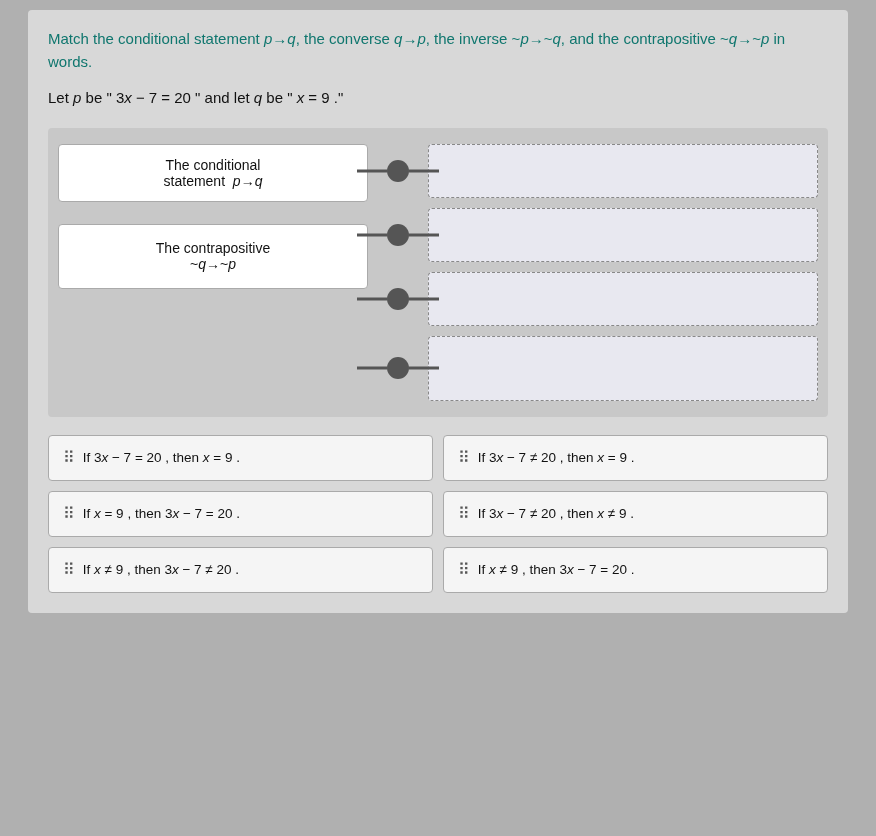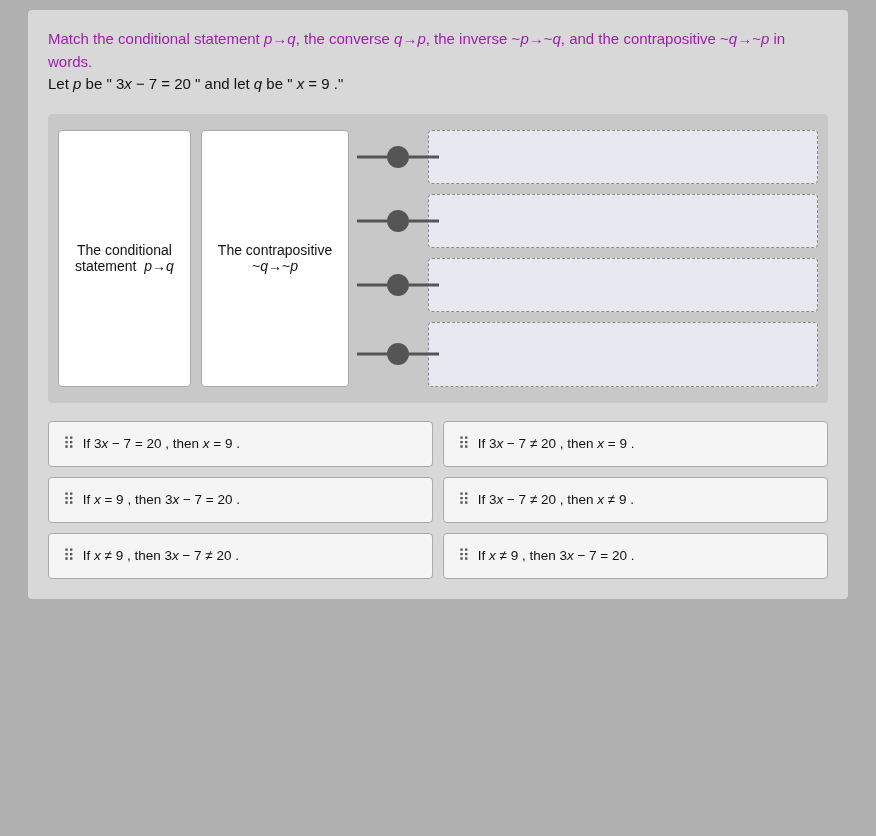--- a/index.html
+++ b/index.html
@@ -14,21 +14,22 @@
       padding: 10px;
     }
     .main-container {
       background: #d8d8d8;
       width: 820px;
       border-radius: 4px;
       padding: 18px 20px 20px 20px;
     }
     .instructions {
       font-size: 15px;
-      color: #a21caf;
+      color: #0f766e;
+      margin-bottom: 14px;
       line-height: 1.5;
     }
     .let-line {
       font-size: 15px;
       color: #111;
       margin-bottom: 18px;
       line-height: 1.5;
     }
     .let-line i, .instructions i {
       font-style: italic;
@@ -37,21 +38,22 @@
       background: #c8c8c8;
       border-radius: 4px;
       padding: 16px 10px;
       margin-bottom: 18px;
       display: flex;
       flex-direction: row;
       gap: 0;
     }
     .left-column {
       display: flex;
-      gap: 10px;
+      flex-direction: column;
+      gap: 22px;
       width: 310px;
       flex-shrink: 0;
     }
     .drag-item {
       background: #ffffff;
       border: 1.5px solid #aaa;
       border-radius: 4px;
       padding: 12px 16px;
       font-size: 14px;
       color: #111;
@@ -102,21 +104,20 @@
       top: 50%;
       right: -30px;
       width: 30px;
       height: 3px;
       background: #555;
       transform: translateY(-50%);
     }
     
     .drag-item.tall {
       min-height: 65px;
-      justify-content: flex-end;
     }
     .connector-row.tall {
       height: 65px;
     }
     .right-column {
       display: flex;
       flex-direction: column;
       gap: 10px;
       flex: 1;
     }

